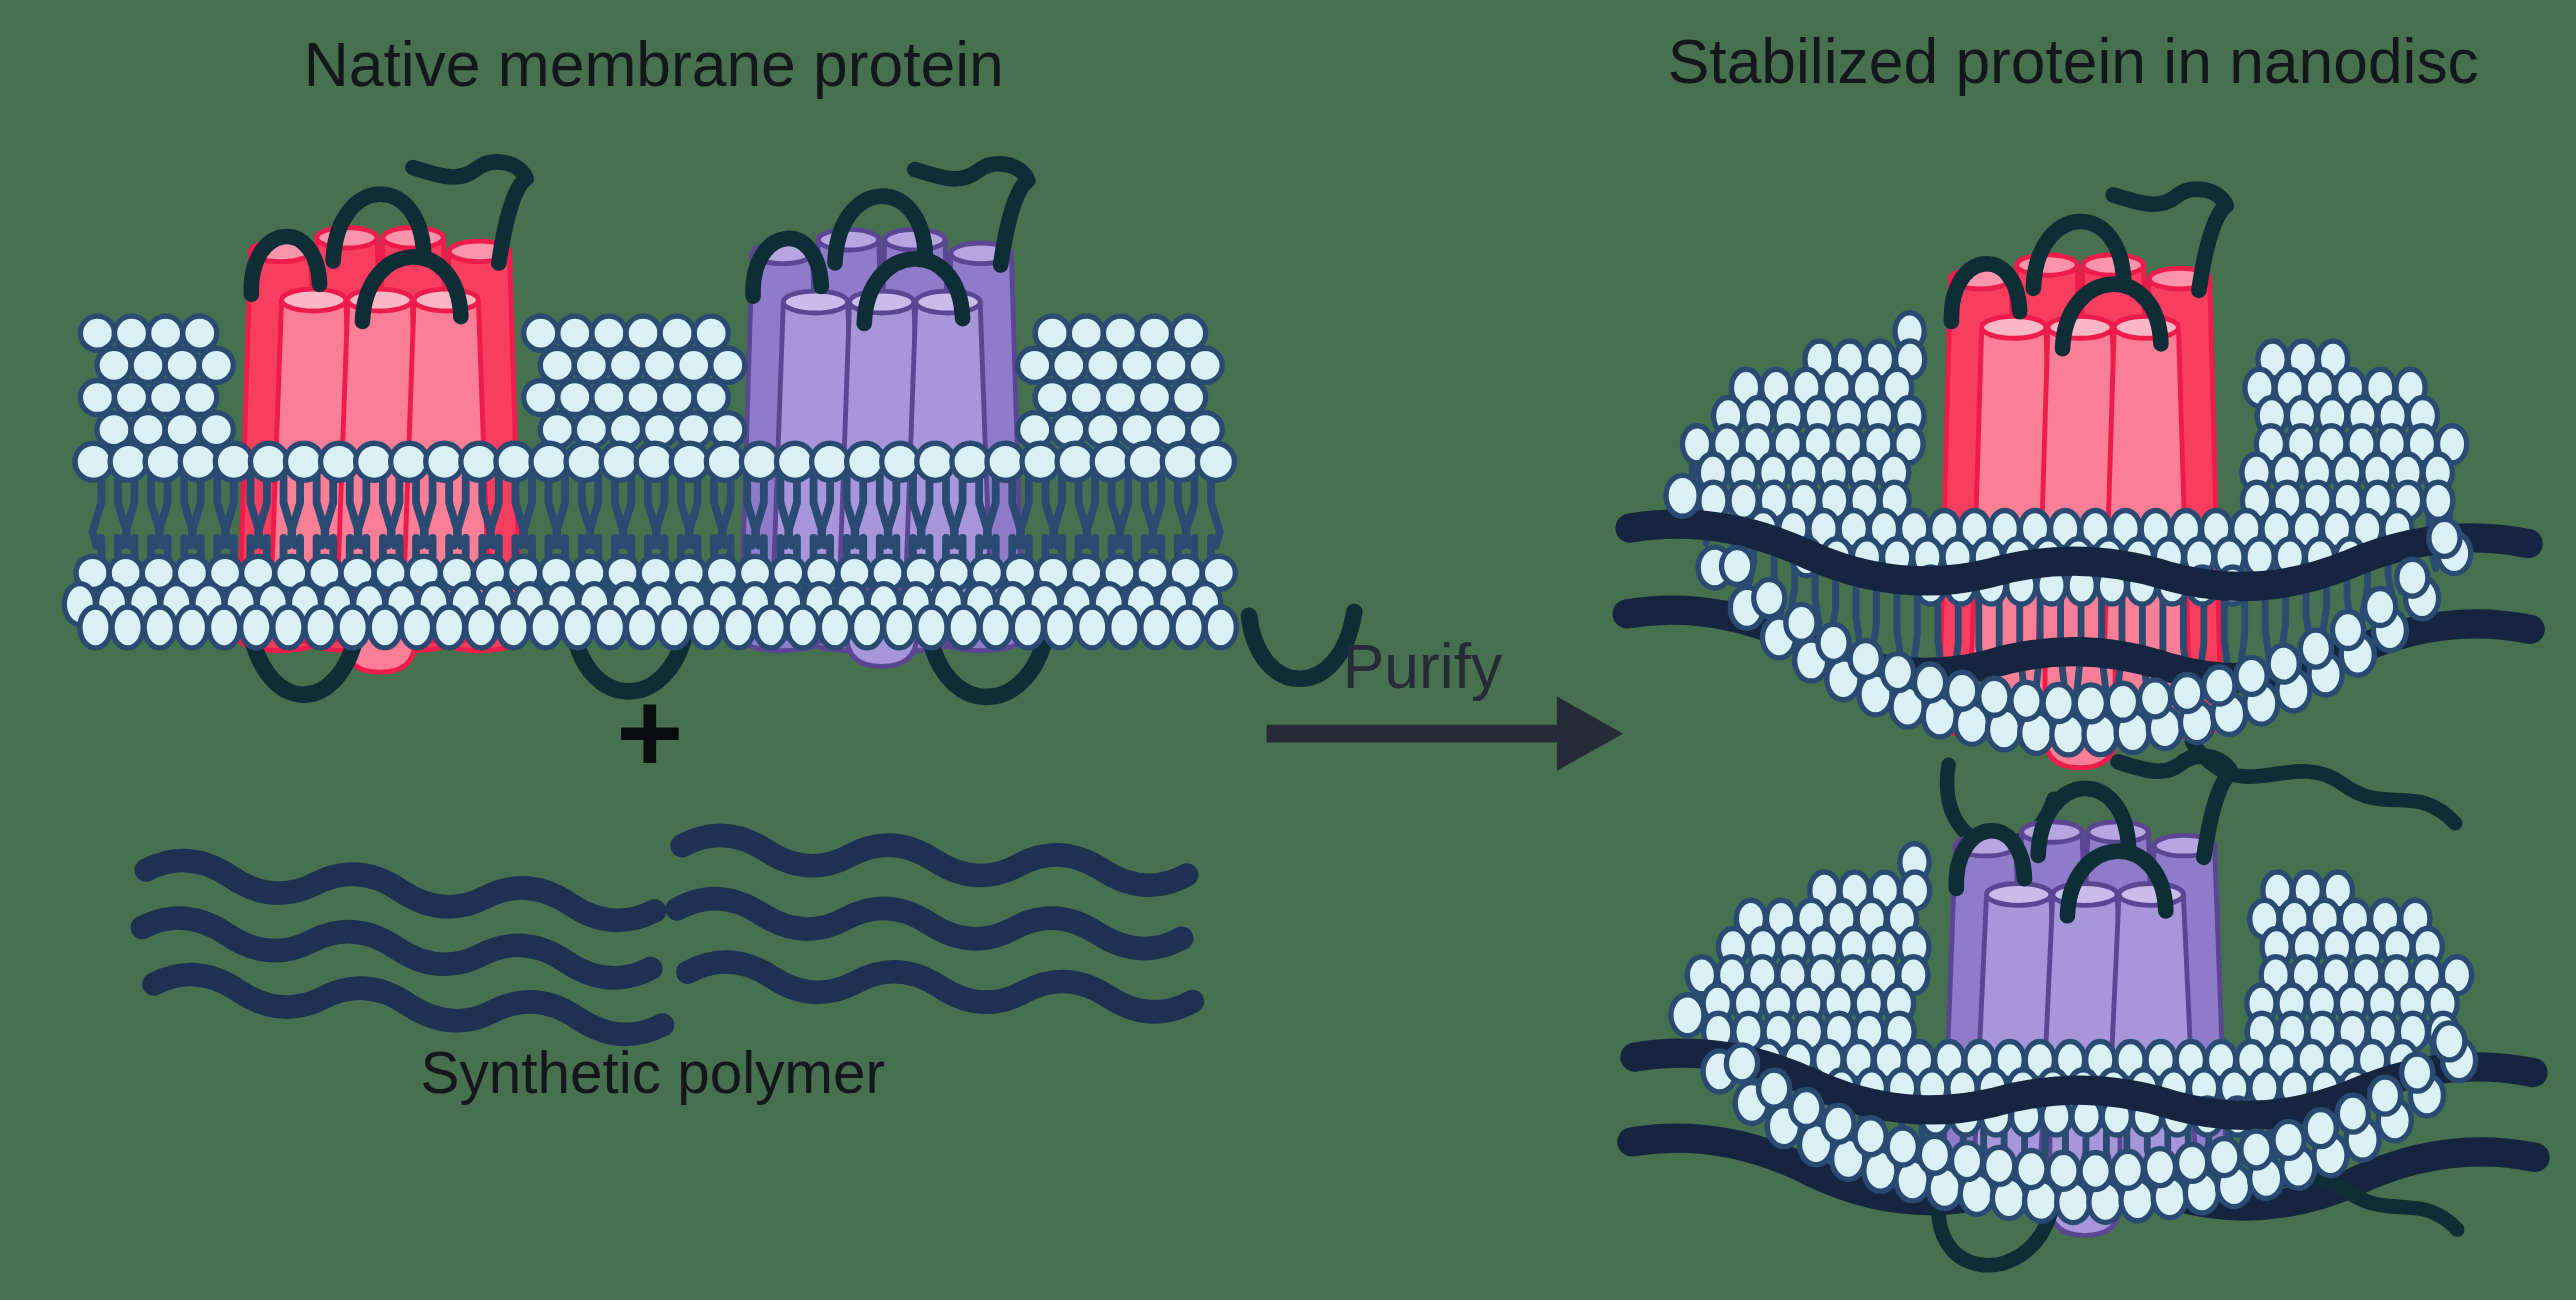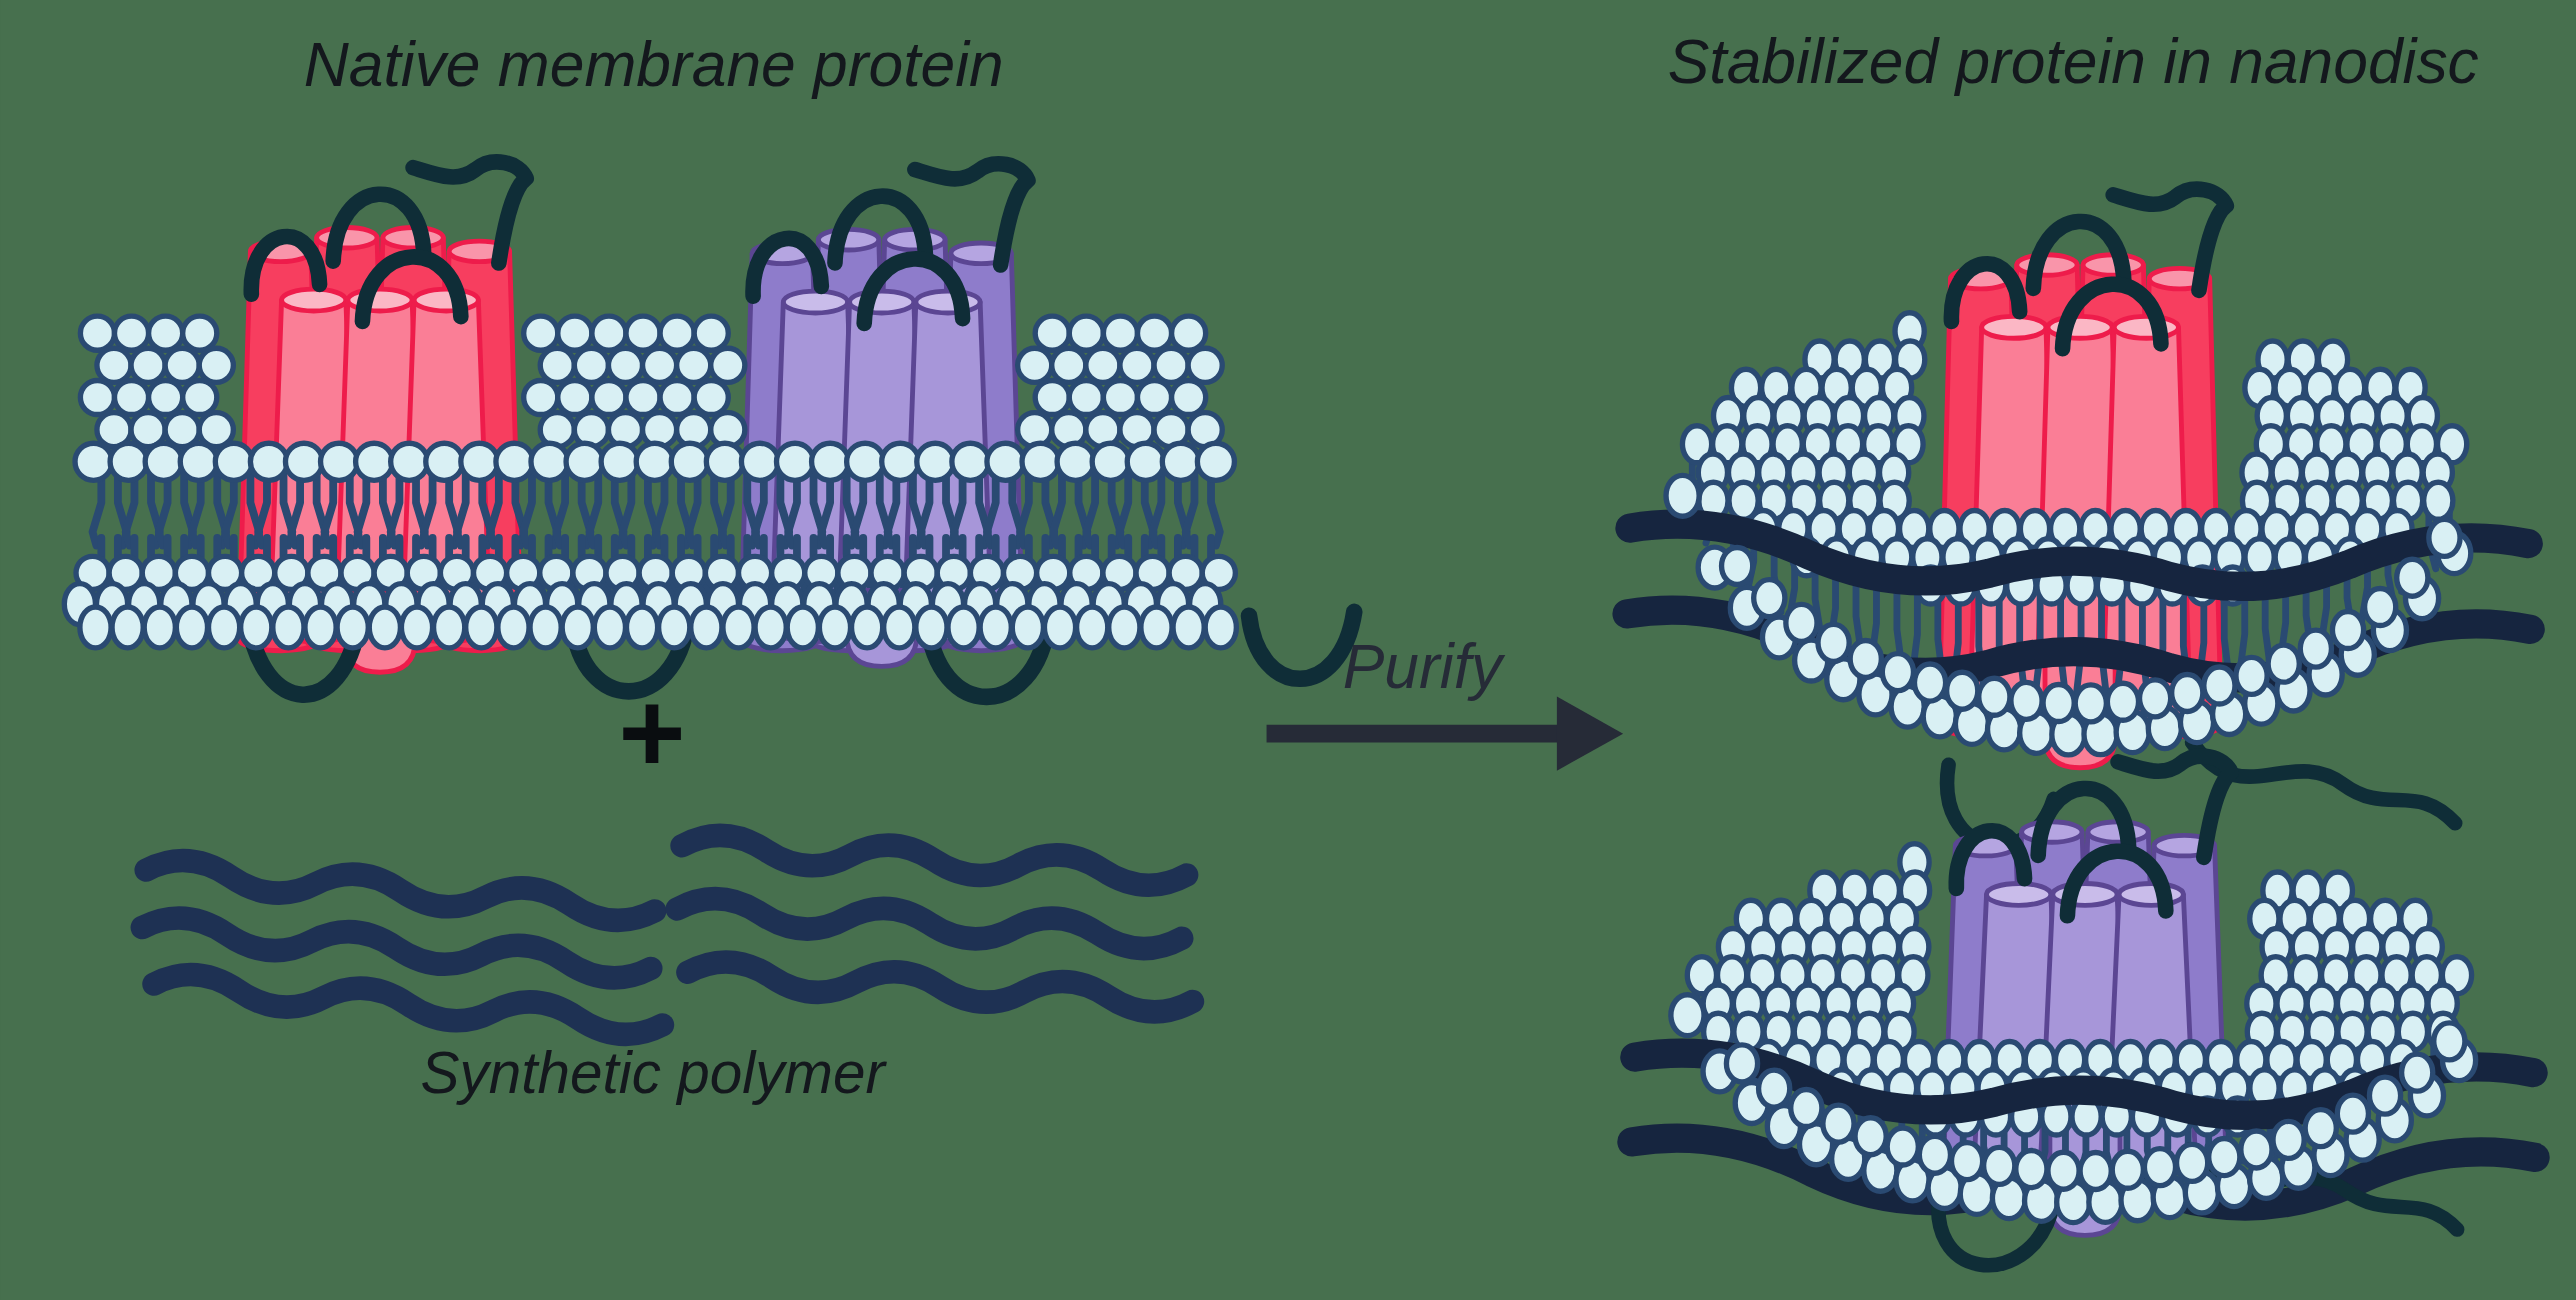--- a/index.html
+++ b/index.html
@@ -1,16 +1,16 @@
 <!DOCTYPE html>
 <html><head>
 <meta charset="utf-8">
 <style>
   html,body{margin:0;padding:0;background:#47704E;}
-  .stage{width:100%;max-width:2576px;margin:0 auto;font-style:italic;}
+  .stage{width:100%;max-width:2576px;margin:0 auto;}
   svg{display:block;width:100%;height:auto;}
   text{font-family:"Liberation Sans","DejaVu Sans",sans-serif;}
   .title{font-size:64px;font-weight:500;}
   .purify{font-size:64px;font-weight:500;}
   .plus{font-size:118px;font-weight:900;}
   .polymer-label{font-size:60px;font-weight:500;}
 </style>
 </head>
 <body>
 

